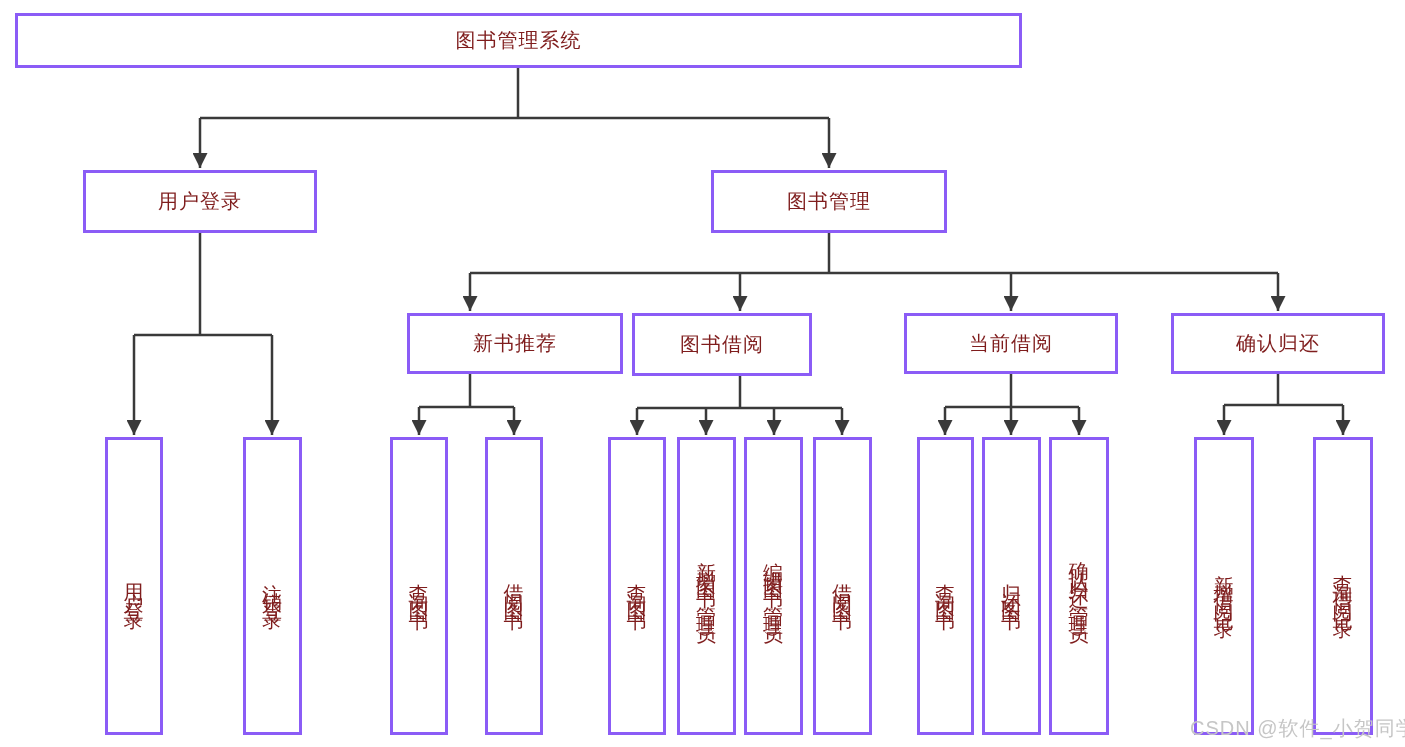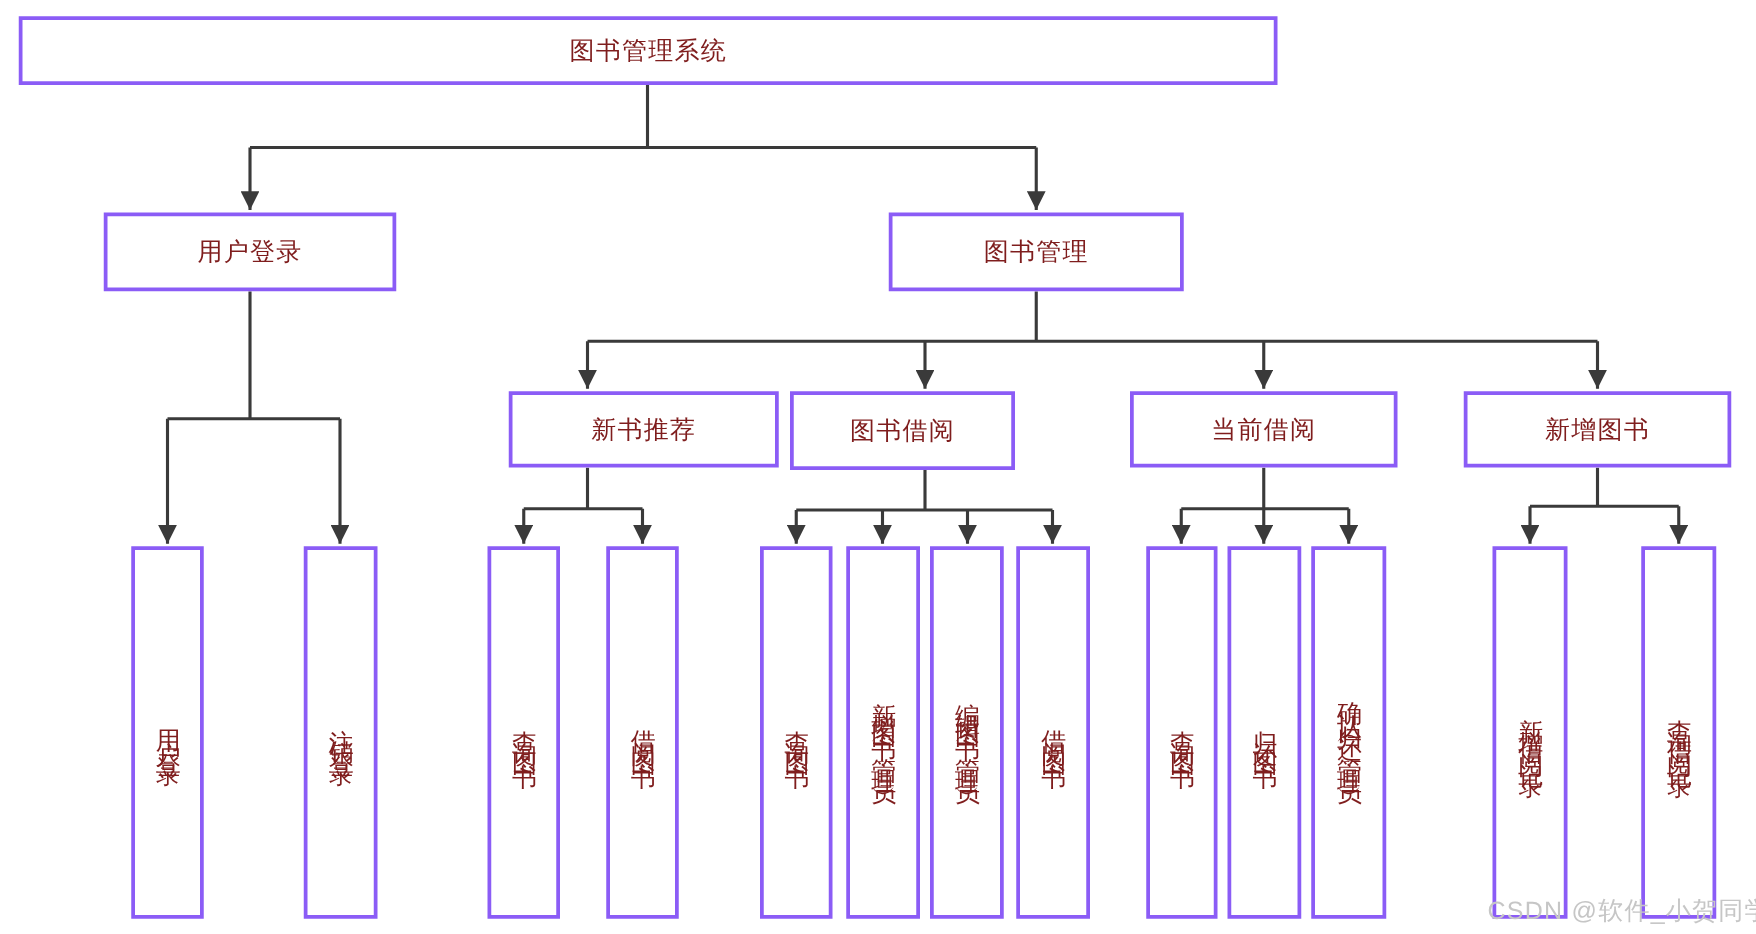--- a/index.html
+++ b/index.html
@@ -113,21 +113,21 @@
   <div class="box h" style="left:362px; top:313px; width:216px; height:61px;margin-left:45px;">
     <span>新书推荐</span>
   </div>
   <div class="box h" style="left:632px; top:313px; width:180px; height:63px;">
     <span>图书借阅</span>
   </div>
   <div class="box h" style="left:904px; top:313px; width:214px; height:61px;">
     <span>当前借阅</span>
   </div>
   <div class="box h" style="left:1171px; top:313px; width:214px; height:61px;">
-    <span>新增图书</span>
+    <span>确认归还</span>
   </div>
 
   <div class="box v" style="left:105px; top:437px; width:58px; height:298px;">
     <span>用户登录</span>
   </div>
   <div class="box v" style="left:243px; top:437px; width:59px; height:298px;">
     <span>注销登录</span>
   </div>
 
   <div class="box v" style="left:390px; top:437px; width:58px; height:298px;">

